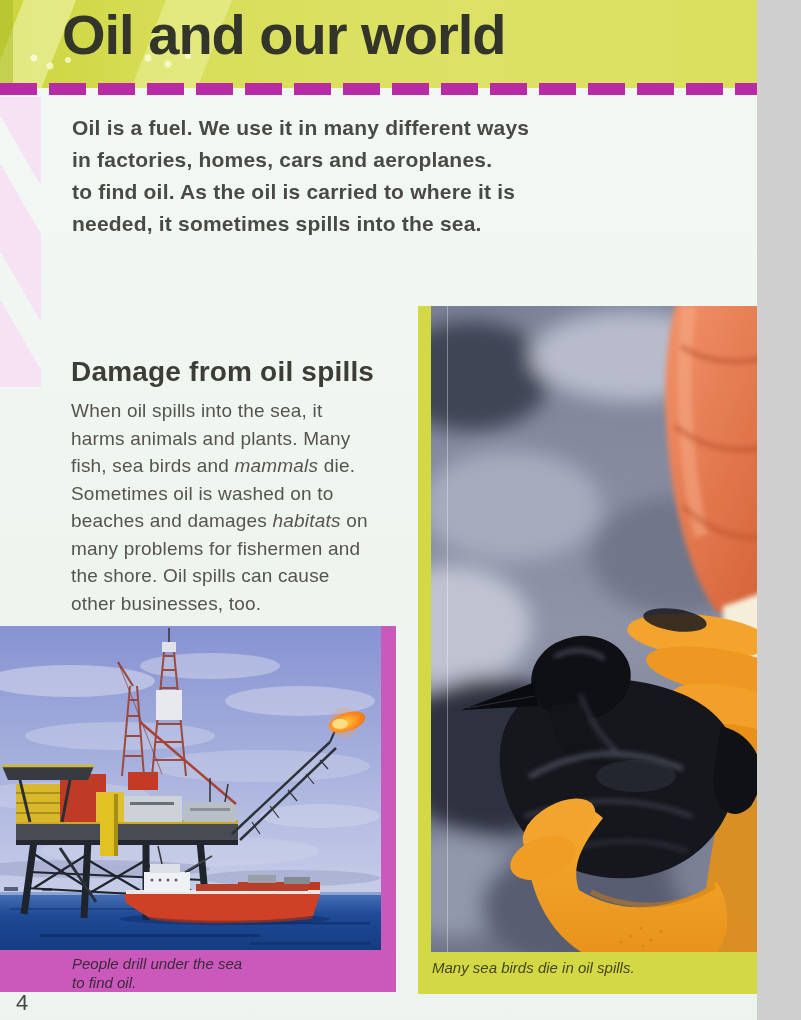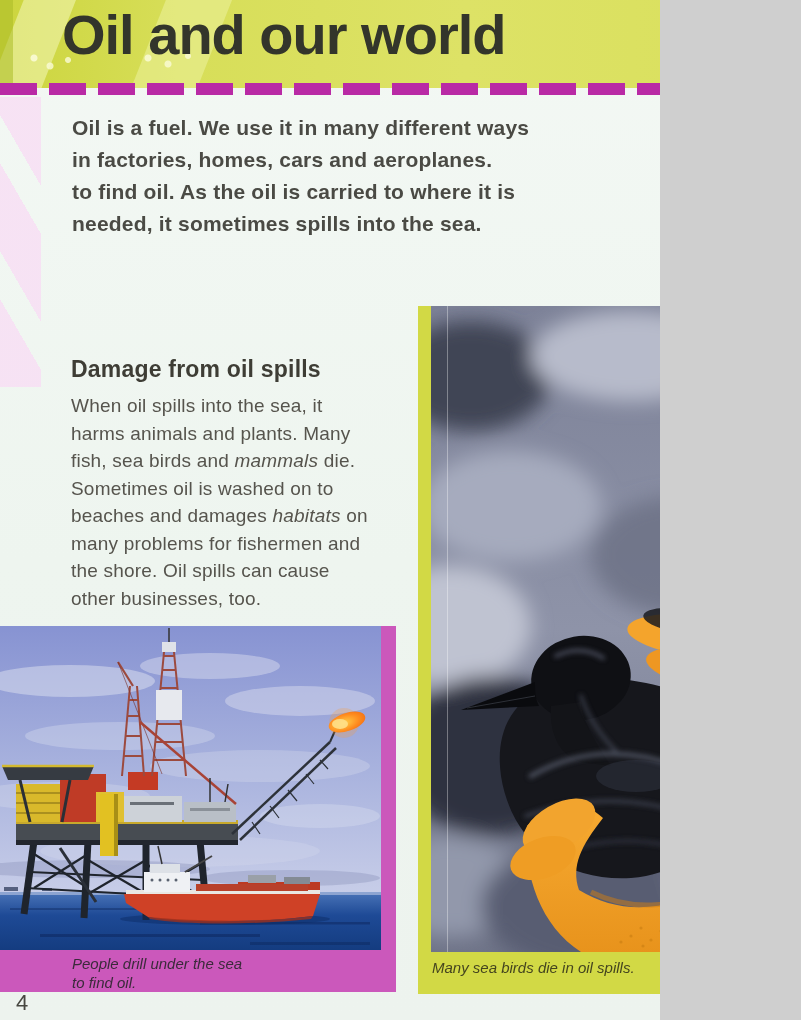--- a/index.html
+++ b/index.html
@@ -1,17 +1,17 @@
 <!DOCTYPE html>
 <html style="--header-lime: #d7de58; --dash-magenta: #b92aa5; --frame-pink: #cb58bb; --frame-lime: #d2d945; --stripe-pink: #f7e0f4; --title-color: #33352b; --intro-color: #4a4a44; --heading-color: #3e3d35; --body-color: #56544d; --caption-pink-color: #3b2a3b; --caption-lime-color: #45451f; --page-number-color: #474740;"><head>
 <meta charset="utf-8">
 <style>
   html,body{margin:0;padding:0;background:#cfcfcf;}
   .page{
-    position:relative;width:660px;height:1020px;overflow:hidden;
+    position:relative;width:757px;height:1020px;overflow:hidden;
     background:linear-gradient(180deg,#f3f8f4 0%,#eef5ef 55%,#edf3ee 100%);
     font-family:"Liberation Sans",sans-serif;
   }
   
   .header{
     position:absolute;left:0;top:0;width:801px;height:88px;
     background:linear-gradient(90deg,#ccd53e 0%,var(--header-lime) 22%,#dde266 58%,#d9e05c 100%);
     overflow:hidden;
   }
   .tex{position:absolute;pointer-events:none;}
@@ -47,21 +47,21 @@
   }
   
   .intro{
     position:absolute;left:72px;top:112px;margin:0;
     font-size:21px;line-height:32px;font-weight:bold;letter-spacing:.2px;
     color:var(--intro-color);
   }
   .intro div{white-space:nowrap;}
   .column{position:absolute;left:71px;top:356px;width:340px;}
   .column h2{
-    margin:0 0 9px 0;font-size:23px;font-weight:bold;letter-spacing:.2px;
+    margin:0 0 9px 0;font-size:28px;font-weight:bold;letter-spacing:.2px;
     color:var(--heading-color);white-space:nowrap;
   }
   .body-text{font-size:19px;line-height:27.5px;color:var(--body-color);letter-spacing:.2px;}
   .body-text div{white-space:nowrap;}
   
   figure{margin:0;padding:2px;}
   .photo-left{
     position:absolute;left:0;top:626px;width:392px;height:362px;
     background:var(--frame-pink);
   }

